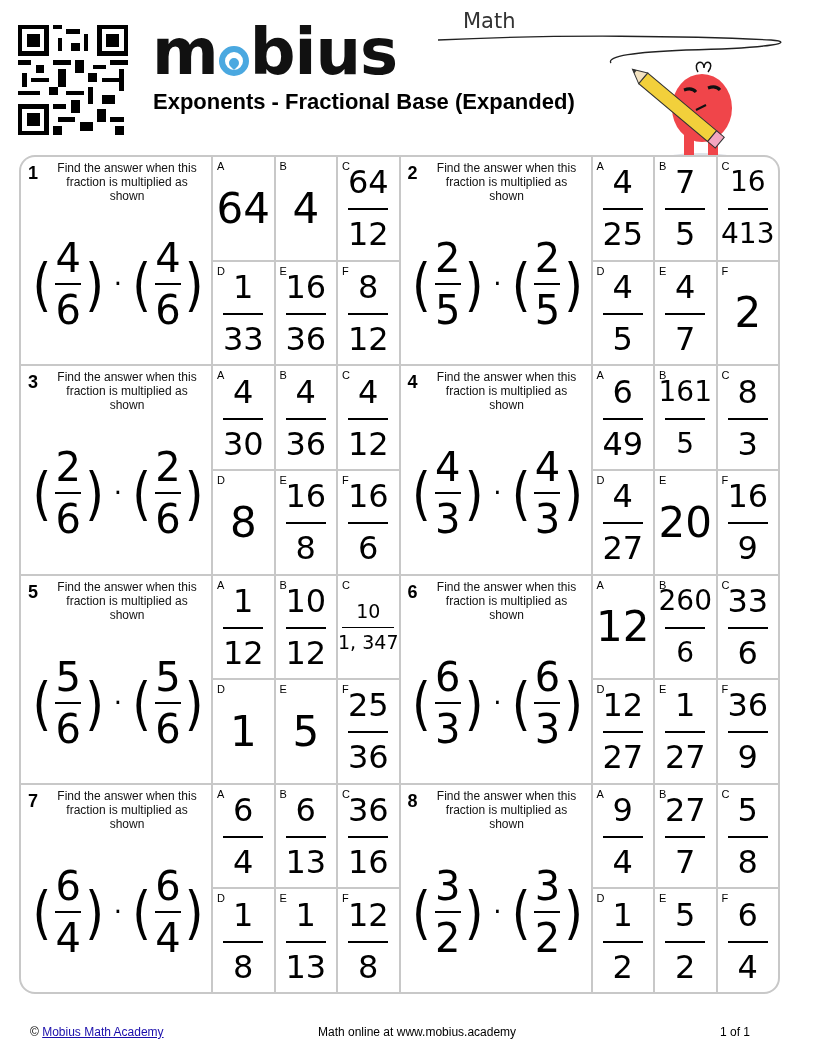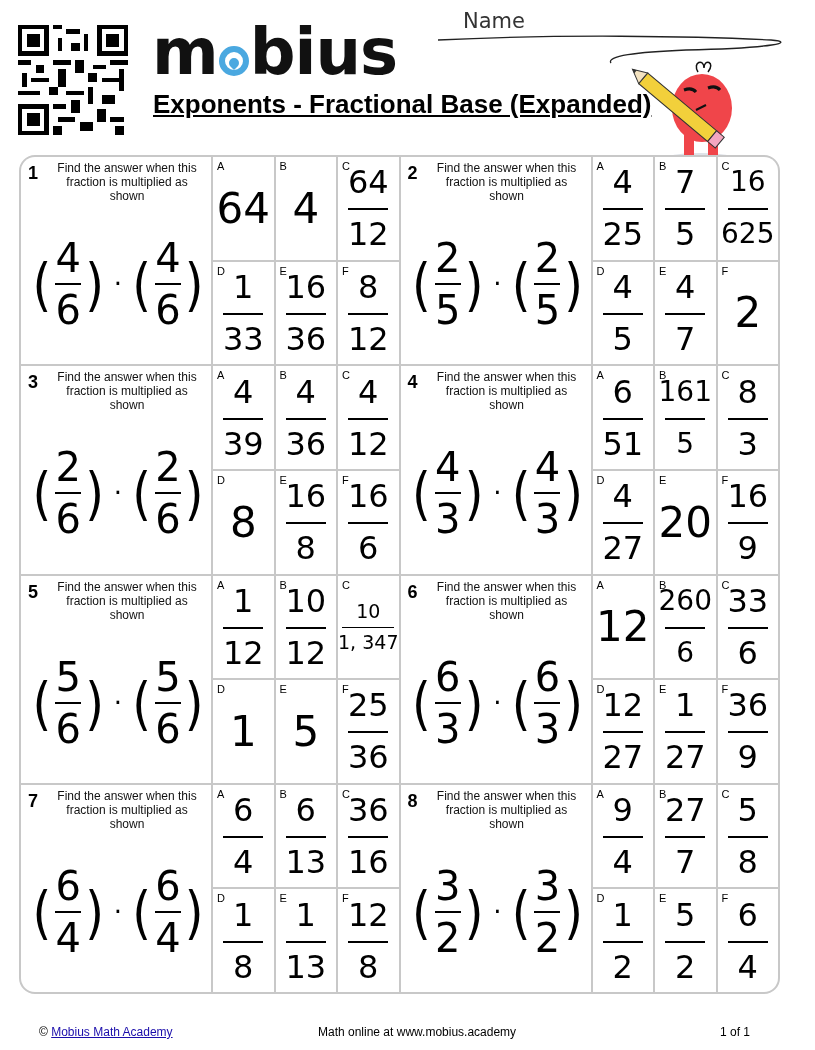--- a/index.html
+++ b/index.html
@@ -1,21 +1,21 @@
 <!DOCTYPE html>
 <html><head>
 <meta charset="utf-8">
 <style>
   * { box-sizing: border-box; margin: 0; padding: 0; }
   body { width: 815px; height: 1050px; background: #fff; position: relative; font-family: "Liberation Sans", sans-serif; color: #000; overflow: hidden; }
   .qr { position: absolute; left: 18px; top: 25px; width: 110px; height: 110px; }
   .logo { position: absolute; left: 152px; top: 22px; font-family: "DejaVu Sans", sans-serif; font-weight: bold; font-size: 64px; letter-spacing: -1px; color: #111; line-height: 60px; }
   .logo .o { display: inline-block; width: 30px; height: 30px; border-radius: 50%; border: 6px solid #4aa8e0; vertical-align: -2px; margin: 0 1px; position: relative; }
   .logo .o::after { content: ""; position: absolute; left: 4px; top: 6px; width: 10px; height: 10px; background: #4aa8e0; border-radius: 50% 50% 50% 0; transform: rotate(-45deg); }
-  .title { position: absolute; left: 153px; top: 89px; font-size: 26px; font-weight: bold; text-decoration: underline; }
+  .title { position: absolute; left: 153px; top: 89px; font-size: 22px; font-weight: bold; }
   .name-label { position: absolute; left: 463px; top: 9px; font-size: 21px; color: #333; font-family: "DejaVu Sans", sans-serif; }
   .name-line { position: absolute; left: 436px; top: 28px; width: 350px; height: 40px; }
   .mascot { position: absolute; left: 612px; top: 48px; width: 130px; height: 110px; }
 
   .grid { position: absolute; left: 19px; top: 155px; width: 761px; height: 839px; border: 2px solid #c8c8c8; border-radius: 16px; overflow: hidden; display: grid; grid-template-columns: 1fr 1fr; grid-template-rows: repeat(4, 1fr); gap: 2px; background: #c8c8c8; }
   .problem { background: #fff; display: grid; grid-template-columns: 190px 1fr 1fr 1fr; grid-template-rows: 1fr 1fr; gap: 2px; background-color: #c8c8c8; }
   .qcell { grid-row: 1 / 3; grid-column: 1; background: #fff; position: relative; }
   .qnum { position: absolute; left: 7px; top: 6px; font-size: 18px; font-weight: bold; }
   .prompt { position: absolute; left: 36px; top: 4px; width: 140px; text-align: center; font-size: 12px; line-height: 14px; color: #111; }
   .expr { position: absolute; left: 4px; top: 72px; width: 186px; height: 110px; display: flex; align-items: center; justify-content: center; font-family: "DejaVu Sans", sans-serif; }
@@ -29,21 +29,21 @@
   .ans .lbl { position: absolute; left: 4px; top: 3px; font-family: "Liberation Sans", sans-serif; font-size: 11px; }
   .whole { font-size: 42px; }
   .frac { display: flex; flex-direction: column; align-items: center; }
   .frac .n, .frac .d { font-size: 32px; line-height: 40px; }
   .frac .bar { width: 40px; height: 2px; background: #000; margin: 6px 0 4px; }
   .frac.small .n, .frac.small .d { font-size: 19px; line-height: 24px; }
   .frac.small .bar { width: 52px; margin: 4px 0 2px; height: 1px; }
   .frac.wide .n, .frac.wide .d { font-size: 28px; }
 
   .footer { position: absolute; top: 1025px; left: 0; width: 815px; font-size: 12px; }
-  .footer .left { position: absolute; left: 39px; }
+  .footer .left { position: absolute; left: 30px; }
   .footer .left a { color: #1a0dab; text-decoration: underline; }
   .footer .mid { position: absolute; left: 318px; }
   .footer .right { position: absolute; left: 720px; text-align: center; }
 </style>
 </head>
 <body>
 
 <div class="qr">
   <svg width="110" height="110" viewBox="0 0 25 25" shape-rendering="crispEdges">
     <rect width="25" height="25" fill="#fff"></rect>
@@ -86,21 +86,21 @@
         <rect x="18" y="19" width="2" height="3"></rect>
         <rect x="21" y="21" width="3" height="1"></rect>
         <rect x="22" y="23" width="2" height="2"></rect>
         <rect x="8" y="23" width="2" height="2"></rect>
     </g>
   </svg>
 </div>
 
 <div class="logo">m<span class="o"></span>bius</div>
 <div class="title">Exponents - Fractional Base (Expanded)</div>
-<div class="name-label">Name</div>
+<div class="name-label">Math</div>
 <svg class="name-line" viewBox="0 0 350 40">
   <path d="M2,12 C120,6 260,8 335,12 C360,14 340,20 250,22 C200,24 170,28 175,35" stroke="#222" stroke-width="1.3" fill="none"></path>
 </svg>
 <svg class="mascot" viewBox="0 0 130 110">
   <ellipse cx="88" cy="108" rx="28" ry="3" fill="#dfe3e8"></ellipse>
   <ellipse cx="90" cy="60" rx="30" ry="34" fill="#f0454a"></ellipse>
   <rect x="72" y="85" width="10" height="22" fill="#f0454a"></rect>
   <rect x="96" y="85" width="10" height="22" fill="#f0454a"></rect>
   <path d="M86,24 c-6,-10 6,-14 6,-4 c0,-10 12,-6 4,4" stroke="#111" fill="none" stroke-width="1.5"></path>
   <path d="M72,42 q8,-3 12,2 M96,40 q8,-3 12,2" stroke="#111" stroke-width="3" fill="none"></path>
@@ -213,21 +213,21 @@
           <span class="n">7</span>
           <span class="bar"></span>
           <span class="d">5</span>
         </span>
       </div>
       <div class="ans" style="grid-area: 1 / 4;">
         <span class="lbl">C</span>
         <span class="frac wide">
           <span class="n">16</span>
           <span class="bar"></span>
-          <span class="d">625</span>
+          <span class="d">413</span>
         </span>
       </div>
       <div class="ans" style="grid-area: 2 / 2;">
         <span class="lbl">D</span>
         <span class="frac">
           <span class="n">4</span>
           <span class="bar"></span>
           <span class="d">5</span>
         </span>
       </div>
@@ -264,21 +264,21 @@
           <span class="d">6</span>
         </span>
         <span class="paren">)</span>
       </div>
     </div>
   <div class="ans" style="grid-area: 1 / 2;">
         <span class="lbl">A</span>
         <span class="frac">
           <span class="n">4</span>
           <span class="bar"></span>
-          <span class="d">39</span>
+          <span class="d">30</span>
         </span>
       </div>
       <div class="ans" style="grid-area: 1 / 3;">
         <span class="lbl">B</span>
         <span class="frac">
           <span class="n">4</span>
           <span class="bar"></span>
           <span class="d">36</span>
         </span>
       </div>
@@ -331,21 +331,21 @@
           <span class="d">3</span>
         </span>
         <span class="paren">)</span>
       </div>
     </div>
   <div class="ans" style="grid-area: 1 / 2;">
         <span class="lbl">A</span>
         <span class="frac">
           <span class="n">6</span>
           <span class="bar"></span>
-          <span class="d">51</span>
+          <span class="d">49</span>
         </span>
       </div>
       <div class="ans" style="grid-area: 1 / 3;">
         <span class="lbl">B</span>
         <span class="frac wide">
           <span class="n">161</span>
           <span class="bar"></span>
           <span class="d">5</span>
         </span>
       </div>

